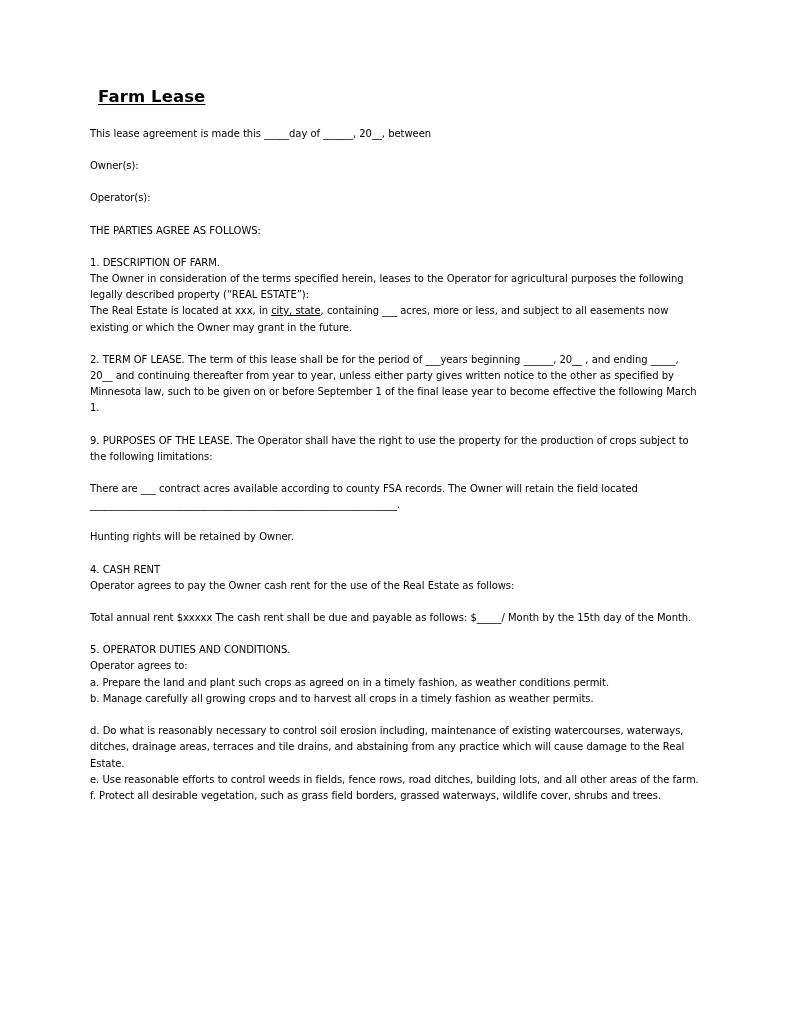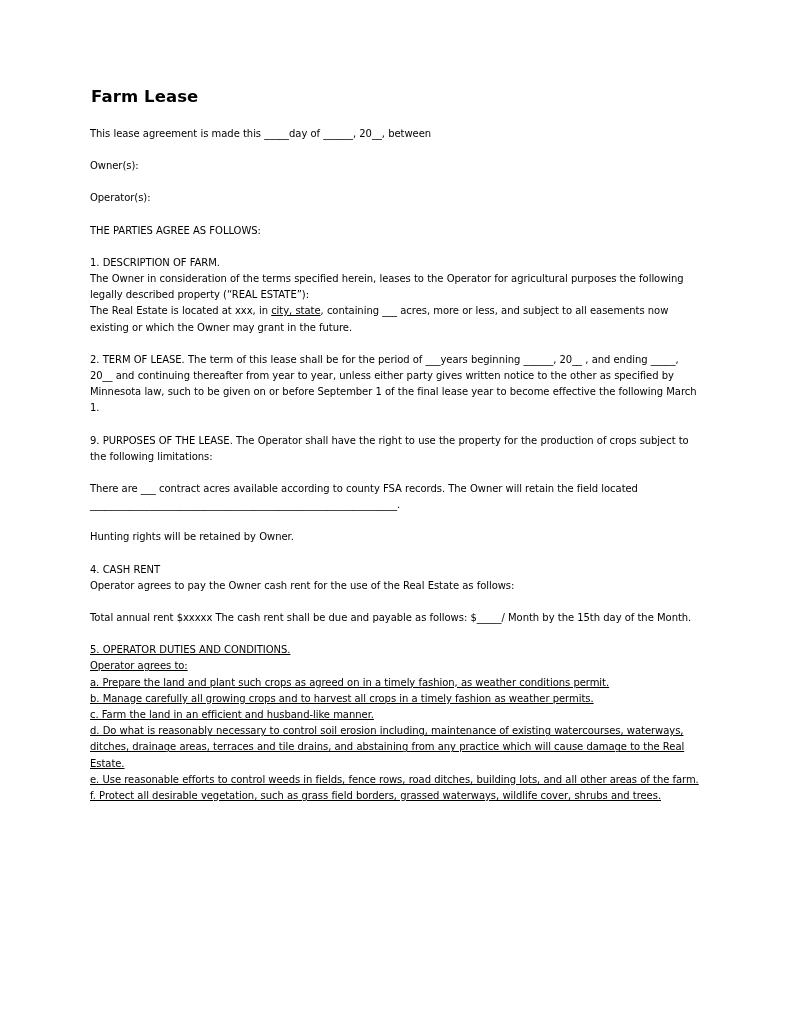--- a/index.html
+++ b/index.html
@@ -22,37 +22,37 @@
   }
   .doc-body {
     position: absolute;
     left: 90px;
     top: 88px;
     width: 612px;
   }
   .doc-title {
     font-size: 16.5px;
     font-weight: bold;
+    text-decoration: underline;
     text-underline-offset: 2px;
     letter-spacing: 0.1px;
-    margin: 0 0 19px 1px;
+    margin: 0 0 19px 8px;
     line-height: 1.15;
   }
   .para {
     font-size: 10px;
     line-height: 16.2px;
     margin: 0 0 16px 0;
     text-align: left;
     white-space: normal;
     letter-spacing: -0.05px;
     word-spacing: 0.1px;
   }
   .para:last-child {
     margin-bottom: 0;
-    text-decoration: underline;
   }
   .u {
     text-decoration: underline;
     text-underline-offset: 1px;
     text-align: center;
   }
 </style>
 </head>
 <body>
 
@@ -89,20 +89,20 @@
       <span>Operator agrees to pay the Owner cash rent for the use of the Real Estate as follows:</span>
     </p>
 
     <p class="para">Total annual rent $xxxxx The cash rent shall be due and payable as follows: $_____/ Month by the 15th day of the Month.</p>
 
     <p class="para">
       <span>5. OPERATOR DUTIES AND CONDITIONS.</span><br>
       <span>Operator agrees to:</span><br>
       <span>a. Prepare the land and plant such crops as agreed on in a timely fashion, as weather conditions permit.</span><br>
       <span>b. Manage carefully all growing crops and to harvest all crops in a timely fashion as weather permits.</span><br>
-      <span>c. Farm the land in an efficient and husband-like manner.</span><br>
+      <br>
       <span>d. Do what is reasonably necessary to control soil erosion including, maintenance of existing watercourses, waterways, ditches, drainage areas, terraces and tile drains, and abstaining from any practice which will cause damage to the Real Estate.</span><br>
       <span>e. Use reasonable efforts to control weeds in fields, fence rows, road ditches, building lots, and all other areas of the farm.</span><br>
       <span>f. Protect all desirable vegetation, such as grass field borders, grassed waterways, wildlife cover, shrubs and trees.</span>
     </p>
 
   </div>
 </div>
 
 </body></html>

